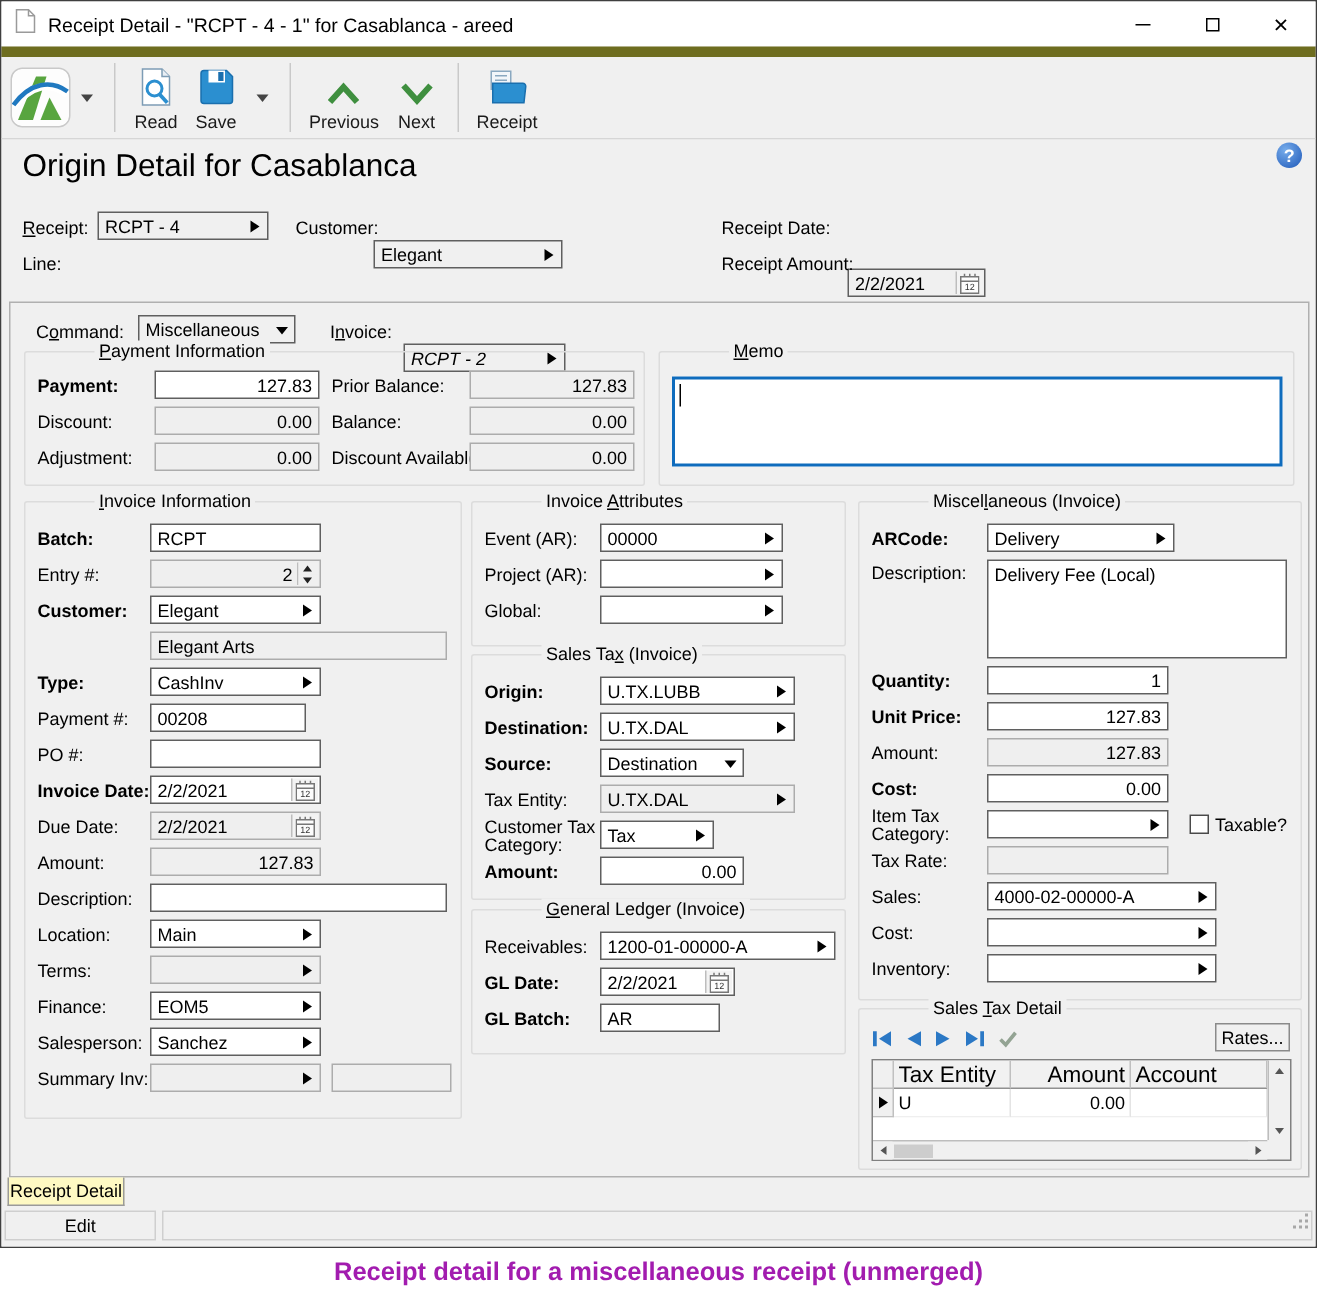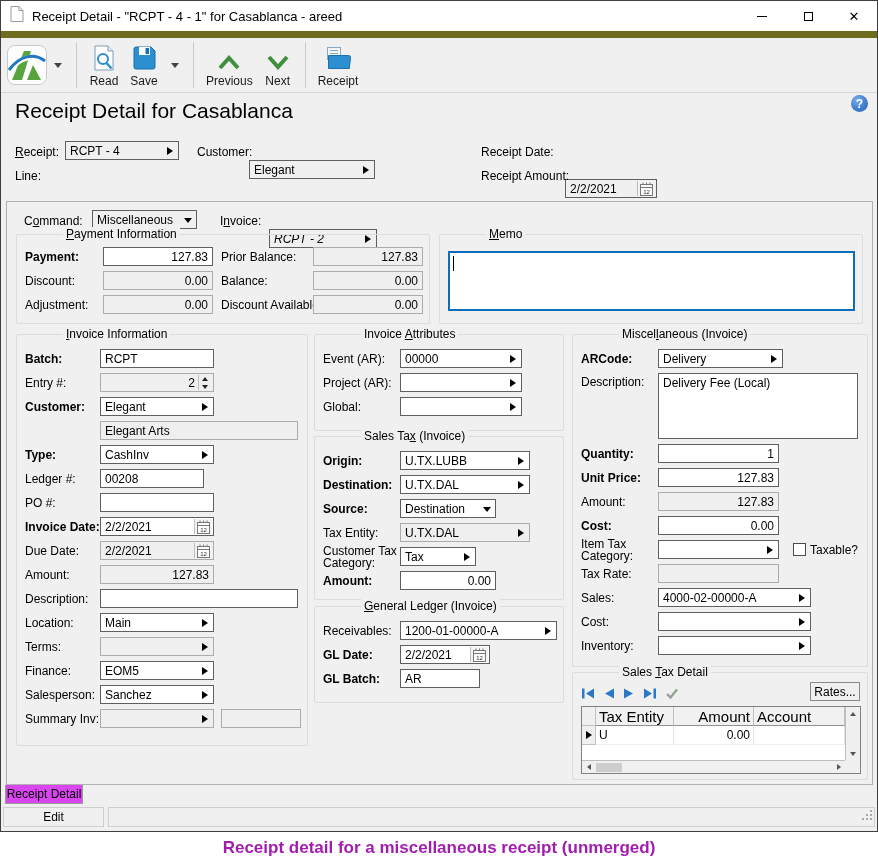--- a/index.html
+++ b/index.html
@@ -80,21 +80,21 @@
   .g-vscroll{width:15px;flex:none;background:#f0f0f0;border-left:1px solid #bdbdbd;display:flex;flex-direction:column;margin-bottom:13px;}
   .sbtn{width:13px;height:13px;flex:none;display:flex;align-items:center;justify-content:center;background:#f0f0f0;}
   .thumb-h{width:26px;height:9px;background:#cdcdcd;margin-left:1px;}
   .track{flex:1;}
   .tri-l{width:0;height:0;border-right:4px solid #555;border-top:3px solid transparent;border-bottom:3px solid transparent;}
   .tri-r{width:0;height:0;border-left:4px solid #555;border-top:3px solid transparent;border-bottom:3px solid transparent;}
   .tri-u{width:0;height:0;border-bottom:4px solid #555;border-left:3px solid transparent;border-right:3px solid transparent;}
   .tri-d{width:0;height:0;border-top:4px solid #555;border-left:3px solid transparent;border-right:3px solid transparent;}
   
   .tabrow{position:absolute;left:0;top:692px;width:100%;height:20px;}
-  .tab{position:absolute;left:4px;top:0;width:78px;height:19px;background:#d946ef;border:1px solid #9a9a9a;border-top:none;
+  .tab{position:absolute;left:4px;top:0;width:78px;height:19px;background:#fef9c3;border:1px solid #9a9a9a;border-top:none;
     font-size:12px;display:flex;align-items:center;justify-content:center;}
   .statusbar{position:absolute;left:0;top:713px;width:100%;height:22px;display:flex;gap:4px;padding:1px 2px;}
   .sb-edit{width:101px;flex:none;border:1px solid #cfcfcf;background:#f0f0f0;font-size:12px;display:flex;align-items:center;justify-content:center;}
   .sb-main{flex:1;border:1px solid #cfcfcf;background:#f0f0f0;position:relative;}
   .grip{position:absolute;right:1px;bottom:1px;}
   .caption{position:absolute;left:0;top:838px;width:100%;text-align:center;font-size:17px;font-weight:bold;color:#a21caf;}
   u{text-decoration:underline;}
 </style>
 </head>
 <body>
@@ -172,21 +172,21 @@
         <rect x="2.5" y="1.5" width="13" height="12" fill="#f2f6fa" stroke="#8aa8c0"></rect>
         <line x1="5" y1="4.5" x2="13" y2="4.5" stroke="#8aa8c0"></line>
         <line x1="5" y1="7.5" x2="13" y2="7.5" stroke="#8aa8c0"></line>
         <path d="M3.5 9.5h20a2 2 0 0 1 2 2.2l-1.2 10.8H3.5z" fill="#2b8fd0" stroke="#1a6fae"></path>
       </svg>
       <span>Receipt</span>
     </div>
   </div>
 
   <div class="content">
-    <div class="page-title">Receipt Detail for Casablanca</div>
+    <div class="page-title">Origin Detail for Casablanca</div>
     <div class="help"></div>
 
     <span class="lbl abs lw50" style="left:14px;top:52px;"><u>R</u>eceipt:</span>
     <div class="fld gray dd abs" style="left:64px;top:48px;width:114px;">
       <span>RCPT - 4</span>
         <span class="dd-arrow"></span>
     </div>
     <span class="lbl abs lw52" style="left:196px;top:52px;">Customer:</span>
     <div class="fld gray dd abs" style="left:248px;top:48px;width:126px;">
       <span>Elegant</span>
@@ -308,21 +308,21 @@
               </div>
             </div>
           <div class="frow">
               <span class="lbl b lw75">Type:</span>
             <div class="fld dd" style="width:114px;">
                 <span>CashInv</span>
                 <span class="dd-arrow"></span>
               </div>
             </div>
           <div class="frow">
-              <span class="lbl lw75">Ledger #:</span>
+              <span class="lbl lw75">Payment #:</span>
             <div class="fld" style="width:104px;">
                 <span>00208</span>
               </div>
             </div>
           <div class="frow">
               <span class="lbl lw75">PO #:</span>
             <div class="fld" style="width:114px;">
                 <span></span>
               </div>
             </div>

